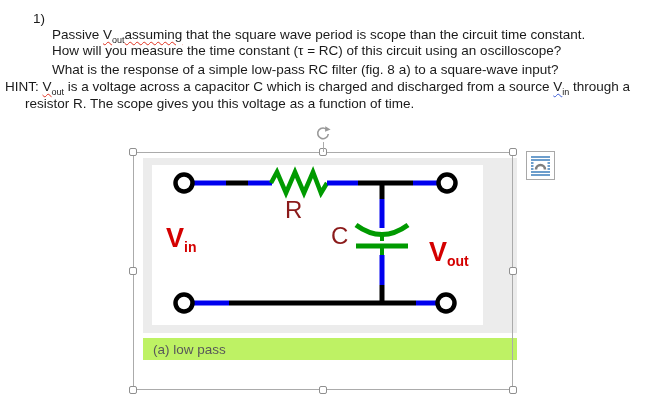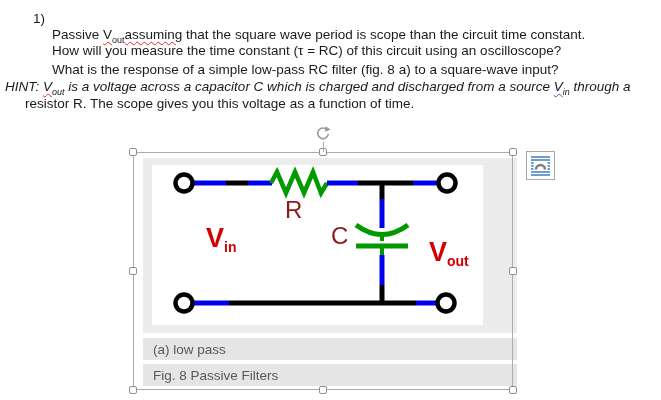--- a/index.html
+++ b/index.html
@@ -16,21 +16,21 @@
     text-decoration-color:#e0301e;text-decoration-thickness:1px;text-underline-offset:2px;margin-top:28px;
   }
   .sp-blue{
     text-decoration-line:underline;text-decoration-style:wavy;
     text-decoration-color:#3b5bd6;text-decoration-thickness:1px;text-underline-offset:2px;
   }
   
   .fig-image{left:143px;top:158px;width:374px;height:229px;}
   .fig-gray{position:absolute;left:0;top:0;width:374px;height:175px;background:#ececec;}
   .fig-white{position:absolute;left:9px;top:7px;width:331px;height:160px;background:#ffffff;}
-  .cap-band{position:absolute;left:0;width:374px;height:22px;background:#e5e5e5;
+  .cap-band{position:absolute;left:0;width:374px;height:22px;background:#bef264;
     color:#58585a;font-size:13.5px;display:flex;align-items:center;padding-left:10px;
     box-sizing:border-box;}
   .band1{top:180px;}
   .band2{top:206px;}
   .circuit-label{position:absolute;font-size:24px;color:#8b1a1a;line-height:1;}
   .vlabel{position:absolute;color:#d40000;font-weight:bold;font-size:27px;line-height:1;}
   .vlabel .vsub{font-size:14px;vertical-align:-5px;letter-spacing:0;}
   
   .sel-rect{left:133px;top:152px;width:380px;height:238px;border:1px solid #ababab;
     box-sizing:border-box;background:transparent;}
@@ -44,21 +44,21 @@
 </head>
 <body>
 
 <div class="abs qtext" style="left:33px;top:11px;">1)</div>
 <div class="abs qtext" style="left:52px;top:23px;margin-top:39px;">What is the response of a simple low-pass RC filter (fig. 8 a) to a square-wave input?</div>
 <div class="abs qtext" style="left:52px;top:27px;">
   <span>Passive </span><span class="sp-red"><span>V</span><sub class="tsub">out</sub><span>assuming</span></span><span> that the square wave period is scope than the circuit time constant.</span>
 </div>
 <div class="abs qtext" style="left:52px;top:43px;">How will you measure the time constant (τ = RC) of this circuit using an oscilloscope?</div>
 
-<div class="abs qtext" style="left:5px;top:79px;font-style:italic;">
+<div class="abs qtext" style="left:5px;top:79px;">
   <span>HINT: </span><span class="sp-red"><span>V</span><sub class="tsub">out</sub></span><span> is a voltage across a capacitor C which is charged and discharged from a source </span><span class="sp-blue"><span>V</span><sub class="tsub">in</sub></span><span> through a</span>
 </div>
 <div class="abs qtext" style="left:5px;top:96px;margin-left:20px;">resistor R. The scope gives you this voltage as a function of time.</div>
 
 <div class="abs fig-image">
   <div class="fig-gray">
     <div class="fig-white">
       <svg width="331" height="160" viewBox="152 165 331 160">
 
         <line x1="194" y1="183" x2="226" y2="183" stroke="#0000ee" stroke-width="5"></line>
@@ -87,28 +87,25 @@
         <circle cx="184" cy="183" r="8.5" fill="#ffffff" stroke="#000000" stroke-width="4.5"></circle>
         <circle cx="447" cy="183" r="8.5" fill="#ffffff" stroke="#000000" stroke-width="4.5"></circle>
         <circle cx="184" cy="303" r="8.5" fill="#ffffff" stroke="#000000" stroke-width="4.5"></circle>
         <circle cx="446" cy="303" r="8.5" fill="#ffffff" stroke="#000000" stroke-width="4.5"></circle>
       </svg>
     </div>
   </div>
   <div class="cap-band band1">
     <span>(a) low pass</span>
   </div>
-  <div class="cap-band band2">
-    <span>Fig. 8 Passive Filters</span>
-  </div>
 </div>
 
 <div class="abs circuit-label" style="left:285px;top:198px;">R</div>
 <div class="abs circuit-label" style="left:331px;top:224px;">C</div>
-<div class="abs vlabel" style="left:166px;top:225px;margin-left:40px;">
+<div class="abs vlabel" style="left:166px;top:225px;">
   <span>V</span><span class="vsub">in</span>
 </div>
 <div class="abs vlabel" style="left:429px;top:239px;">
   <span>V</span><span class="vsub">out</span>
 </div>
 
 <div class="abs sel-rect"></div>
 
 <div class="handle" style="left:129px;top:148px;"></div>
 <div class="handle" style="left:319px;top:148px;"></div>

